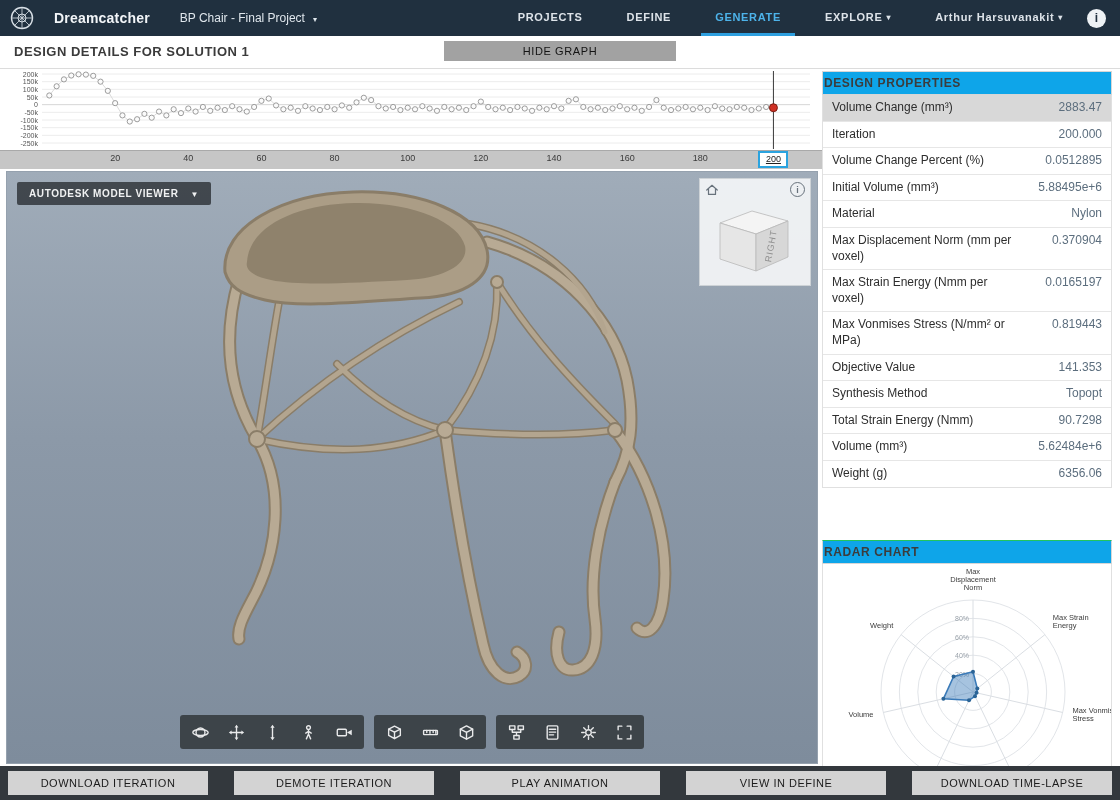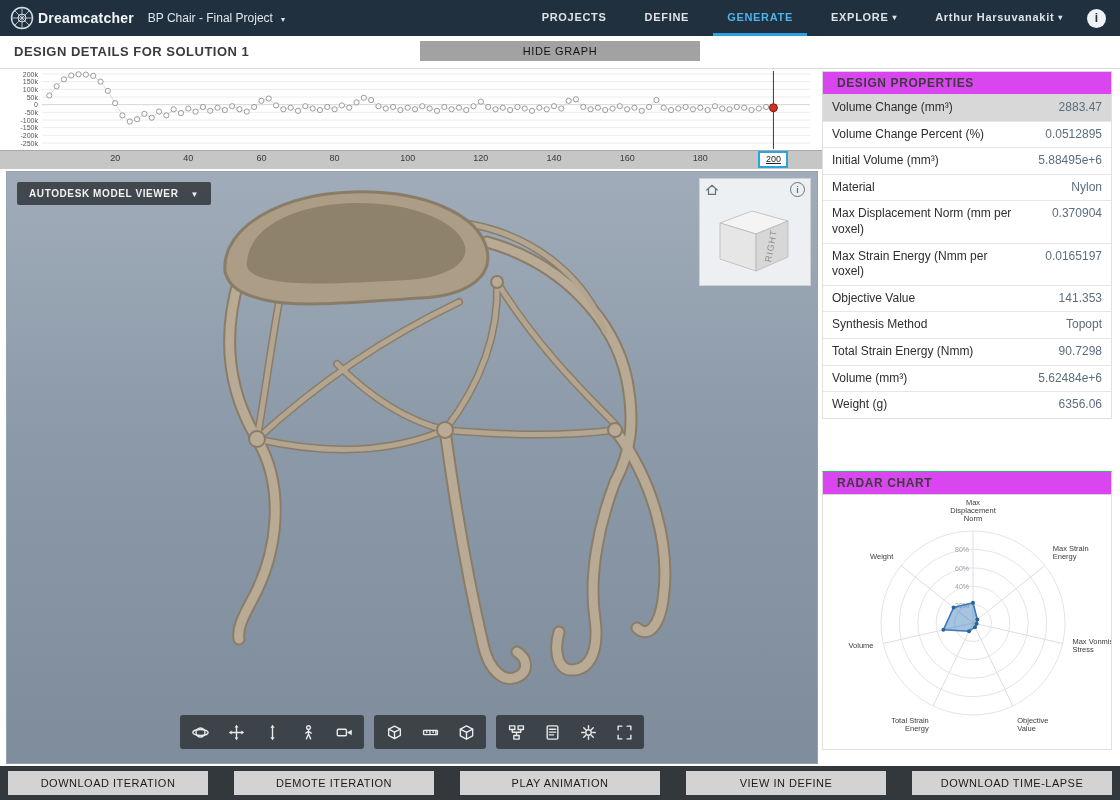--- a/index.html
+++ b/index.html
@@ -2,36 +2,36 @@
 <html><head>
 <meta charset="utf-8">
 <style>
   html,body{margin:0;padding:0;}
   body{width:1120px;height:800px;overflow:hidden;background:#fff;
        font-family:"Liberation Sans",sans-serif;-webkit-font-smoothing:antialiased;}
   .page{position:relative;width:1120px;height:800px;display:flex;flex-direction:column;}
 
   
   .navbar{height:36px;background:#20303f;display:flex;align-items:center;padding:0 10px;flex:0 0 auto;}
-  .nav-left{display:flex;align-items:center;gap:4px;}
+  .nav-left{display:flex;align-items:center;gap:20px;}
   .logo{width:24px;height:24px;flex:0 0 auto;}
   .app-title{color:#f2f5f8;font-size:14px;font-weight:bold;letter-spacing:.2px;}
   .project-sel{color:#dfe6ec;font-size:12px;margin-left:10px;cursor:pointer;display:flex;align-items:center;gap:4px;}
-  .nav-right{margin-left:auto;display:flex;align-items:stretch;gap:10px;height:36px;}
+  .nav-right{margin-left:auto;display:flex;align-items:stretch;gap:16px;height:36px;}
   .nav-item{display:flex;align-items:center;padding:0 14px;color:#dde3e9;font-size:11px;
             font-weight:bold;letter-spacing:.7px;border-bottom:3px solid transparent;cursor:pointer;}
   .nav-item.active{color:#4db3ea;border-bottom-color:#2d9fdf;}
   .caret{font-size:8px;margin-left:4px;position:relative;top:1px;}
   .nav-info{width:19px;height:19px;border-radius:50%;background:#eef2f5;color:#20303f;font-weight:bold;
             font-size:12px;display:flex;align-items:center;justify-content:center;margin:0 4px 0 10px;align-self:center;cursor:pointer;}
 
   
   .subheader{height:32px;position:relative;border-bottom:1px solid #dcdcdc;background:#fff;flex:0 0 auto;}
   .page-title{position:absolute;left:14px;top:8px;font-size:13px;font-weight:bold;color:#3b3b3b;letter-spacing:.5px;}
-  .hide-graph-btn{position:absolute;left:50%;transform:translateX(-50%);top:5px;width:280px;height:20px;
+  .hide-graph-btn{position:absolute;left:50%;transform:translateX(-50%);top:5px;width:232px;height:20px;
             background:#a2a2a2;border:none;font-size:11px;color:#141414;letter-spacing:.6px;cursor:pointer;
             font-family:"Liberation Sans",sans-serif;}
 
   
   .content-row{flex:1 1 auto;display:flex;min-height:0;}
   .left-col{width:822px;display:flex;flex-direction:column;min-width:0;}
 
   
   .graph-section{position:relative;height:100px;flex:0 0 auto;background:#fff;}
   .graph-slider{position:absolute;left:0;right:0;bottom:0;height:18px;background:#c6c6c6;border-top:1px solid #a9a9a9;cursor:pointer;}
@@ -57,22 +57,22 @@
 
   
   .vp-toolbar{position:absolute;left:50%;transform:translateX(-50%);bottom:14px;display:flex;gap:10px;}
   .tb-group{background:rgba(56,62,67,.93);border-radius:3px;display:flex;padding:2px;}
   .tb-btn{width:36px;height:30px;display:flex;align-items:center;justify-content:center;cursor:pointer;border-radius:2px;}
   .tb-icon{stroke:#e9eaeb;fill:none;stroke-width:1.3;stroke-linecap:round;stroke-linejoin:round;width:17px;height:17px;}
   .tb-icon .f{fill:#e9eaeb;stroke:none;}
 
   
   .sidebar{width:298px;flex:0 0 auto;padding:2px 8px 0 0;box-sizing:border-box;display:flex;flex-direction:column;}
-  .panel-header{background:#d946ef;border:1px solid #d6d6d6;font-size:12px;font-weight:bold;color:#3c3c3c;
-            letter-spacing:.6px;padding:4px 14px;}
+  .panel-header{background:#0ea5e9;border:1px solid #d6d6d6;font-size:12px;font-weight:bold;color:#3c3c3c;
+            letter-spacing:.6px;padding:4px 1px;}
   .prop-table{border:1px solid #e0e0e0;border-top:none;}
   .prop-row{display:flex;justify-content:space-between;align-items:flex-start;gap:8px;
             padding:5px 9px;border-bottom:1px solid #e6e6e6;font-size:12px;cursor:pointer;background:#fff;}
   .prop-row:last-child{border-bottom:none;}
   .prop-row.selected{background:#d8d8d8;}
   .prop-label{color:#2e2e2e;max-width:186px;line-height:1.3;}
   .prop-value{color:#5c6e7e;text-align:right;white-space:nowrap;line-height:1.3;}
   .radar-section{margin-top:52px;}
   .radar-wrap{border:1px solid #e0e0e0;border-top:none;background:#fff;}
 
@@ -440,38 +440,46 @@
     </div>
 
     <div class="sidebar">
       <div class="panel-header">DESIGN PROPERTIES</div>
       <div class="prop-table" id="prop-table">
           <div class="prop-row selected">
             <span class="prop-label">Volume Change (mm³)</span>
             <span class="prop-value">2883.47</span>
           </div>
           <div class="prop-row">
+            <span class="prop-label">Iteration</span>
+            <span class="prop-value">200.000</span>
+          </div>
+          <div class="prop-row">
             <span class="prop-label">Volume Change Percent (%)</span>
             <span class="prop-value">0.0512895</span>
           </div>
           <div class="prop-row">
             <span class="prop-label">Initial Volume (mm³)</span>
             <span class="prop-value">5.88495e+6</span>
           </div>
           <div class="prop-row">
             <span class="prop-label">Material</span>
             <span class="prop-value">Nylon</span>
           </div>
           <div class="prop-row">
             <span class="prop-label">Max Displacement Norm (mm per voxel)</span>
             <span class="prop-value">0.370904</span>
           </div>
           <div class="prop-row">
             <span class="prop-label">Max Strain Energy (Nmm per voxel)</span>
             <span class="prop-value">0.0165197</span>
+          </div>
+          <div class="prop-row">
+            <span class="prop-label">Max Vonmises Stress (N/mm² or MPa)</span>
+            <span class="prop-value">0.819443</span>
           </div>
           <div class="prop-row">
             <span class="prop-label">Objective Value</span>
             <span class="prop-value">141.353</span>
           </div>
           <div class="prop-row">
             <span class="prop-label">Synthesis Method</span>
             <span class="prop-value">Topopt</span>
           </div>
           <div class="prop-row">

